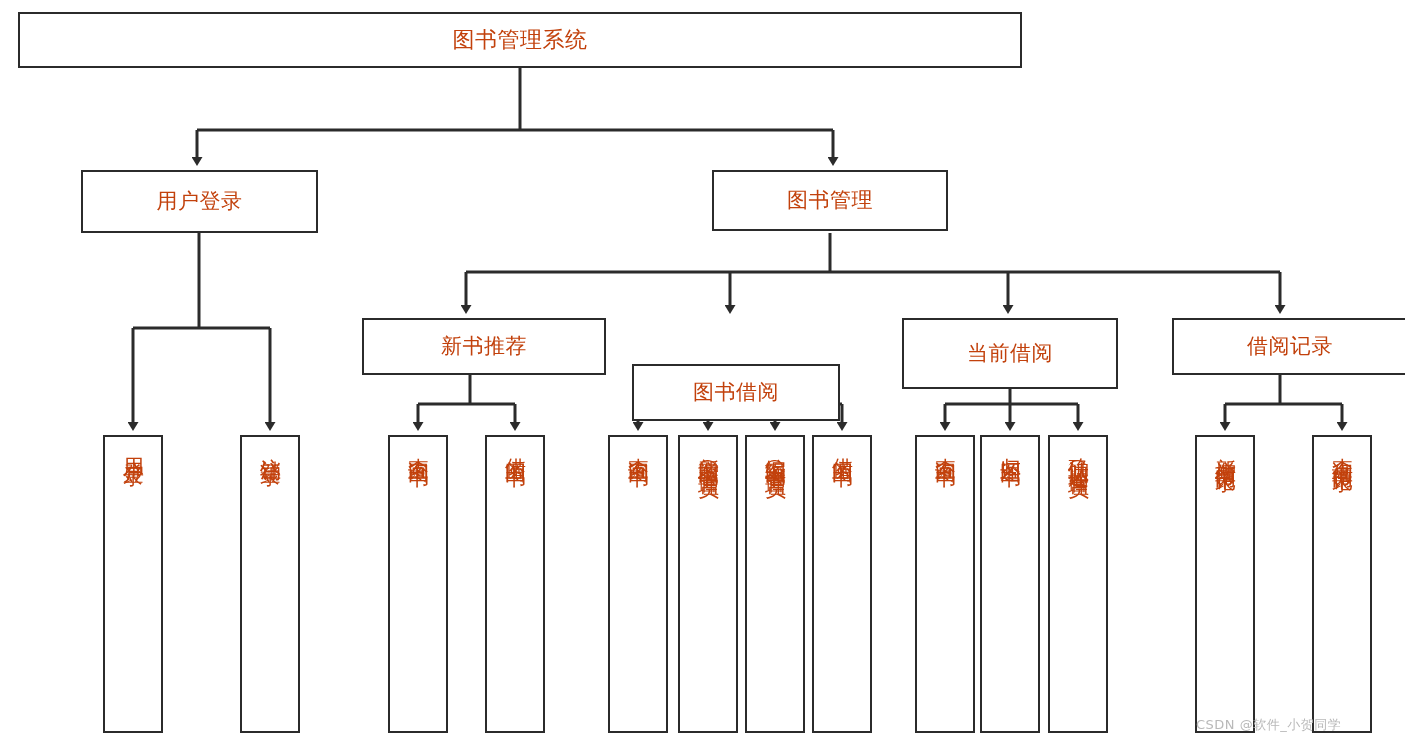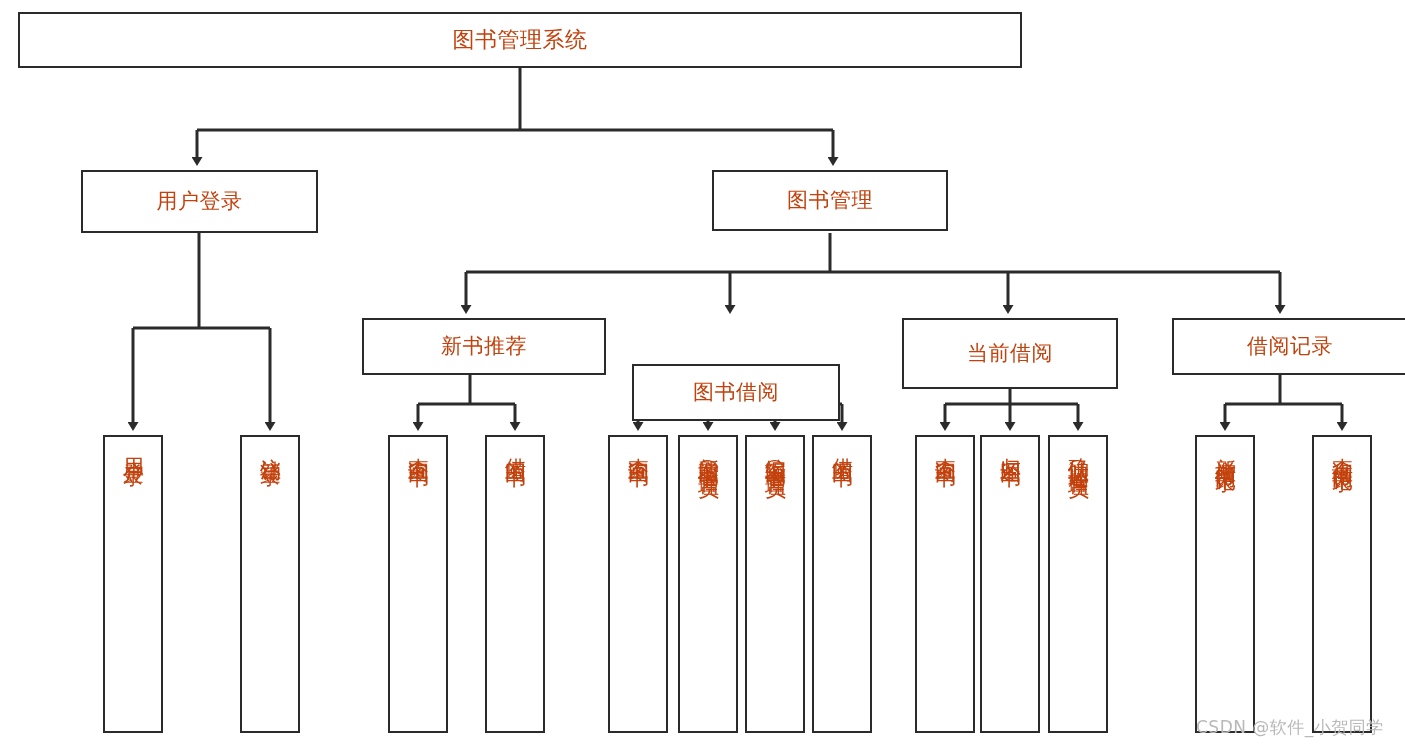--- a/index.html
+++ b/index.html
@@ -57,21 +57,21 @@
     text-orientation: upright;
     font-size: 21px;
     line-height: 1.0;
     letter-spacing: 3px;
     white-space: nowrap;
     padding-top: 4px;
   }
   .watermark {
     position: absolute;
     color: #b9b9b9;
-    font-size: 17px;
+    font-size: 13px;
     letter-spacing: 0.5px;
     white-space: nowrap;
     user-select: none;
   }
 </style>
 </head>
 <body>
 
 <div id="diagram-root">
 

